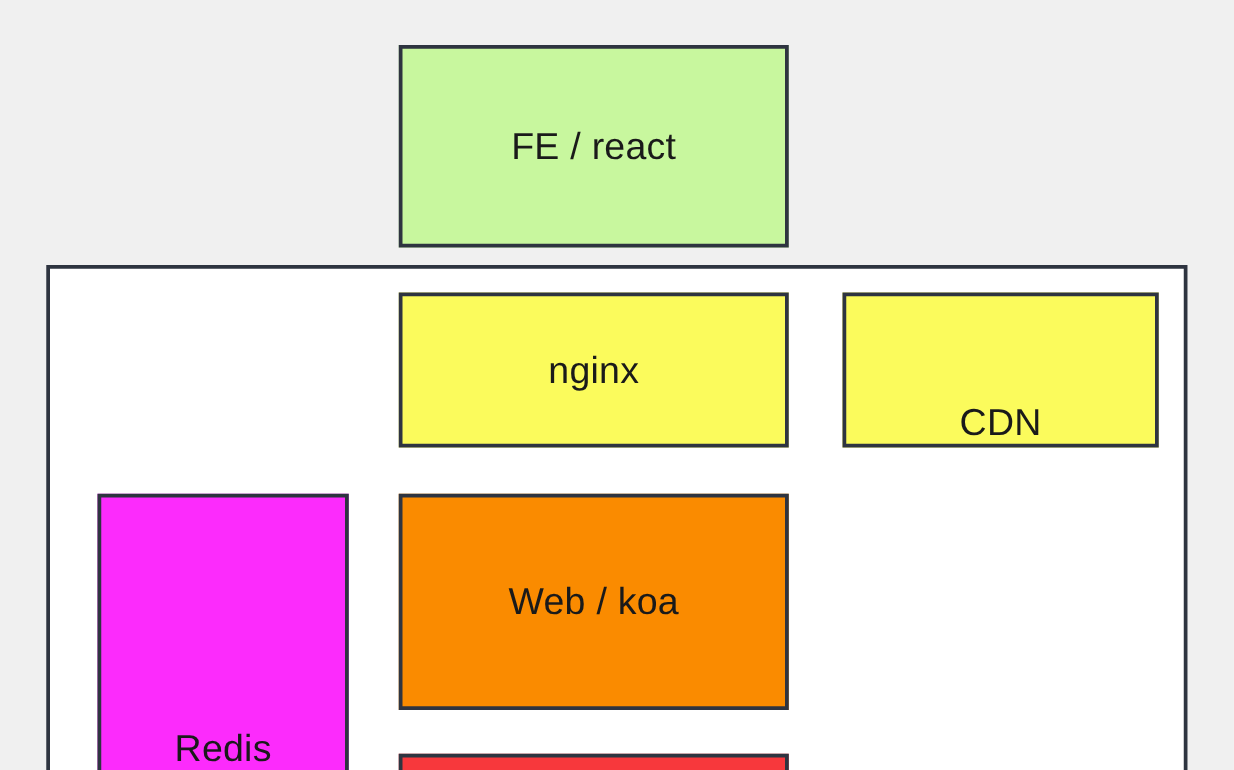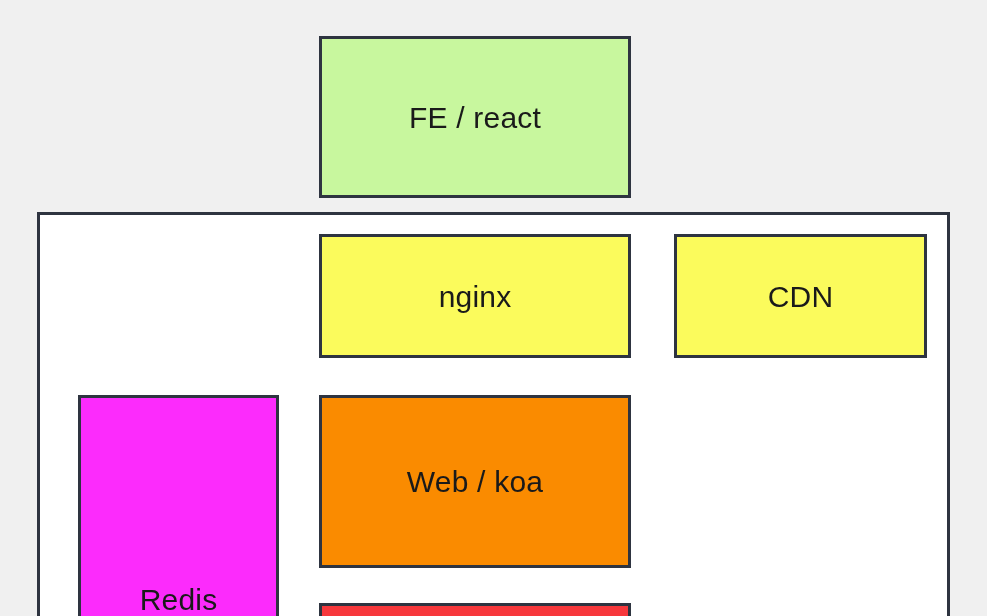--- a/index.html
+++ b/index.html
@@ -54,21 +54,21 @@
   <div class="group-container" style="left: 37px; top: 212px; width: 913px; height: 410px; background: rgb(255, 255, 255); border-color: rgb(46, 52, 64);"></div>
 
   <div class="node" style="left: 319px; top: 36px; width: 312px; height: 162px; background: rgb(200, 247, 158); border-color: rgb(46, 52, 64);">
     <span>FE / react</span>
   </div>
 
   <div class="node" style="left: 319px; top: 234px; width: 312px; height: 124px; background: rgb(251, 251, 92); border-color: rgb(46, 52, 64);">
     <span>nginx</span>
   </div>
 
-  <div class="node" style="left: 674px; top: 234px; width: 253px; height: 124px; background: rgb(251, 251, 92); border-color: rgb(46, 52, 64);">
+  <div class="node" style="left: 674px; top: 234px; width: 253px; height: 124px; background: rgb(251, 251, 92); border-color: rgb(46, 52, 64); align-items: flex-end;">
     <span>CDN</span>
   </div>
 
   <div class="node label-bottom" style="left: 78px; top: 395px; width: 201px; height: 232px; background: rgb(252, 43, 252); border-color: rgb(46, 52, 64);">
     <span>Redis</span>
   </div>
 
   <div class="node" style="left: 319px; top: 395px; width: 312px; height: 173px; background: rgb(250, 139, 0); border-color: rgb(46, 52, 64); text-align: right;">
     <span>Web / koa</span>
   </div>

